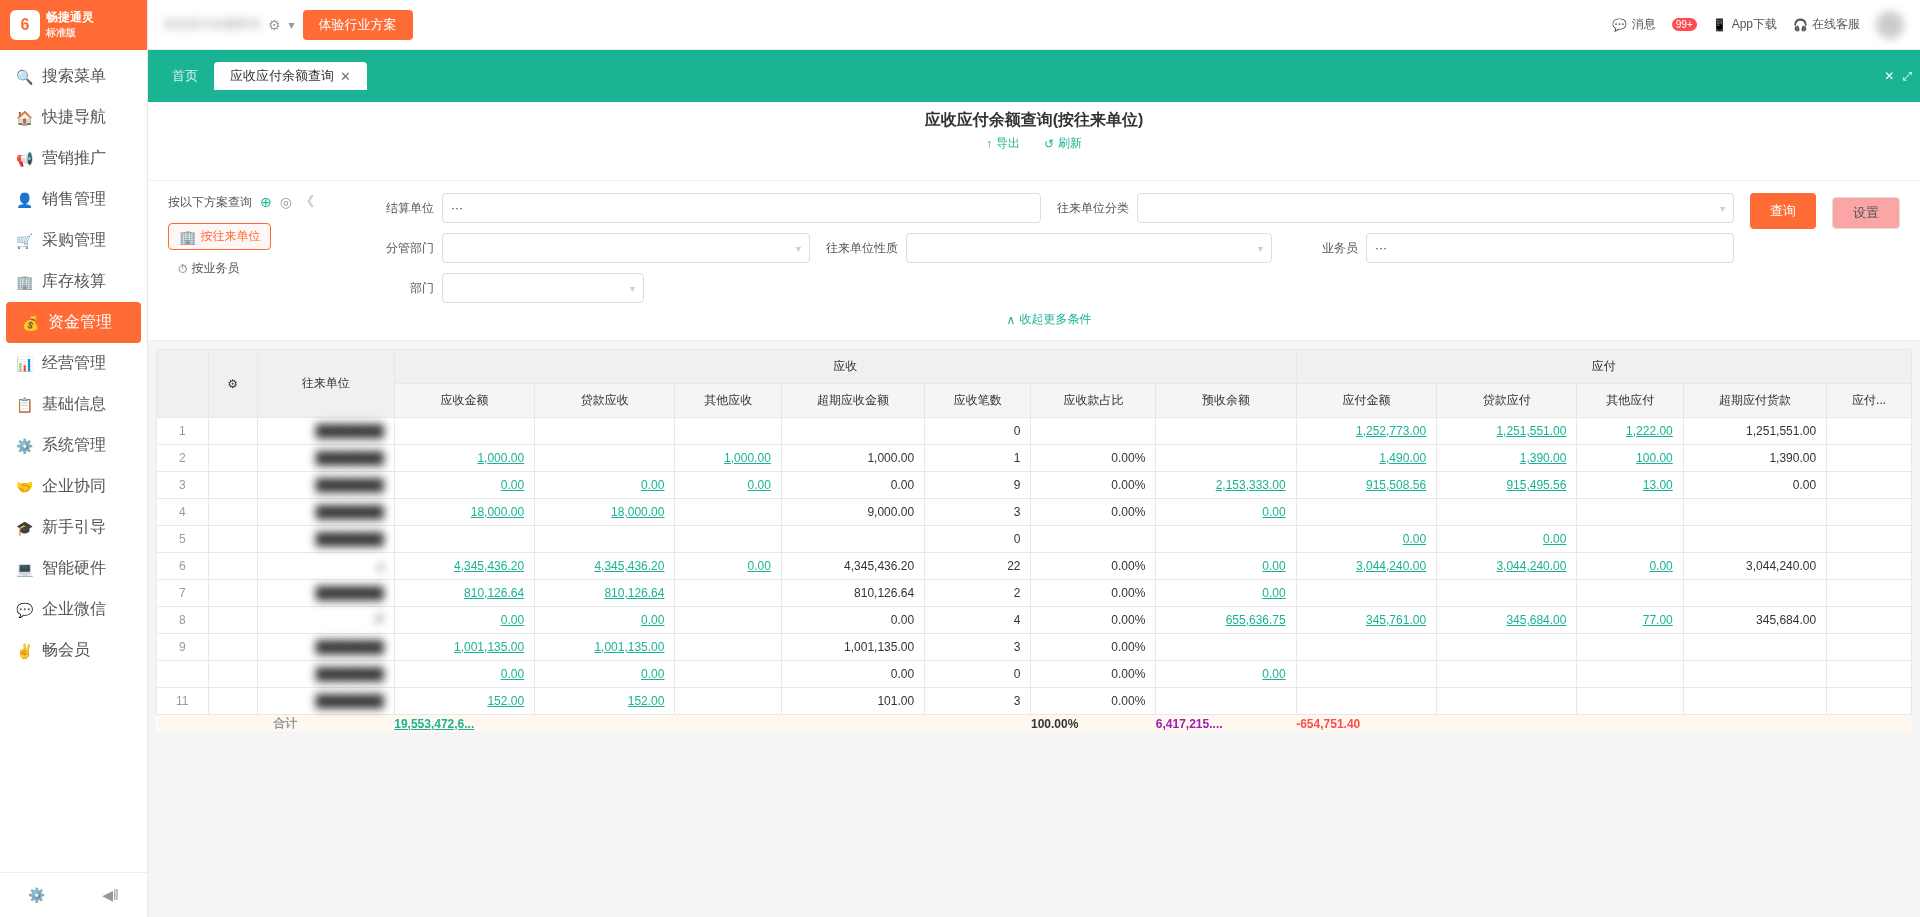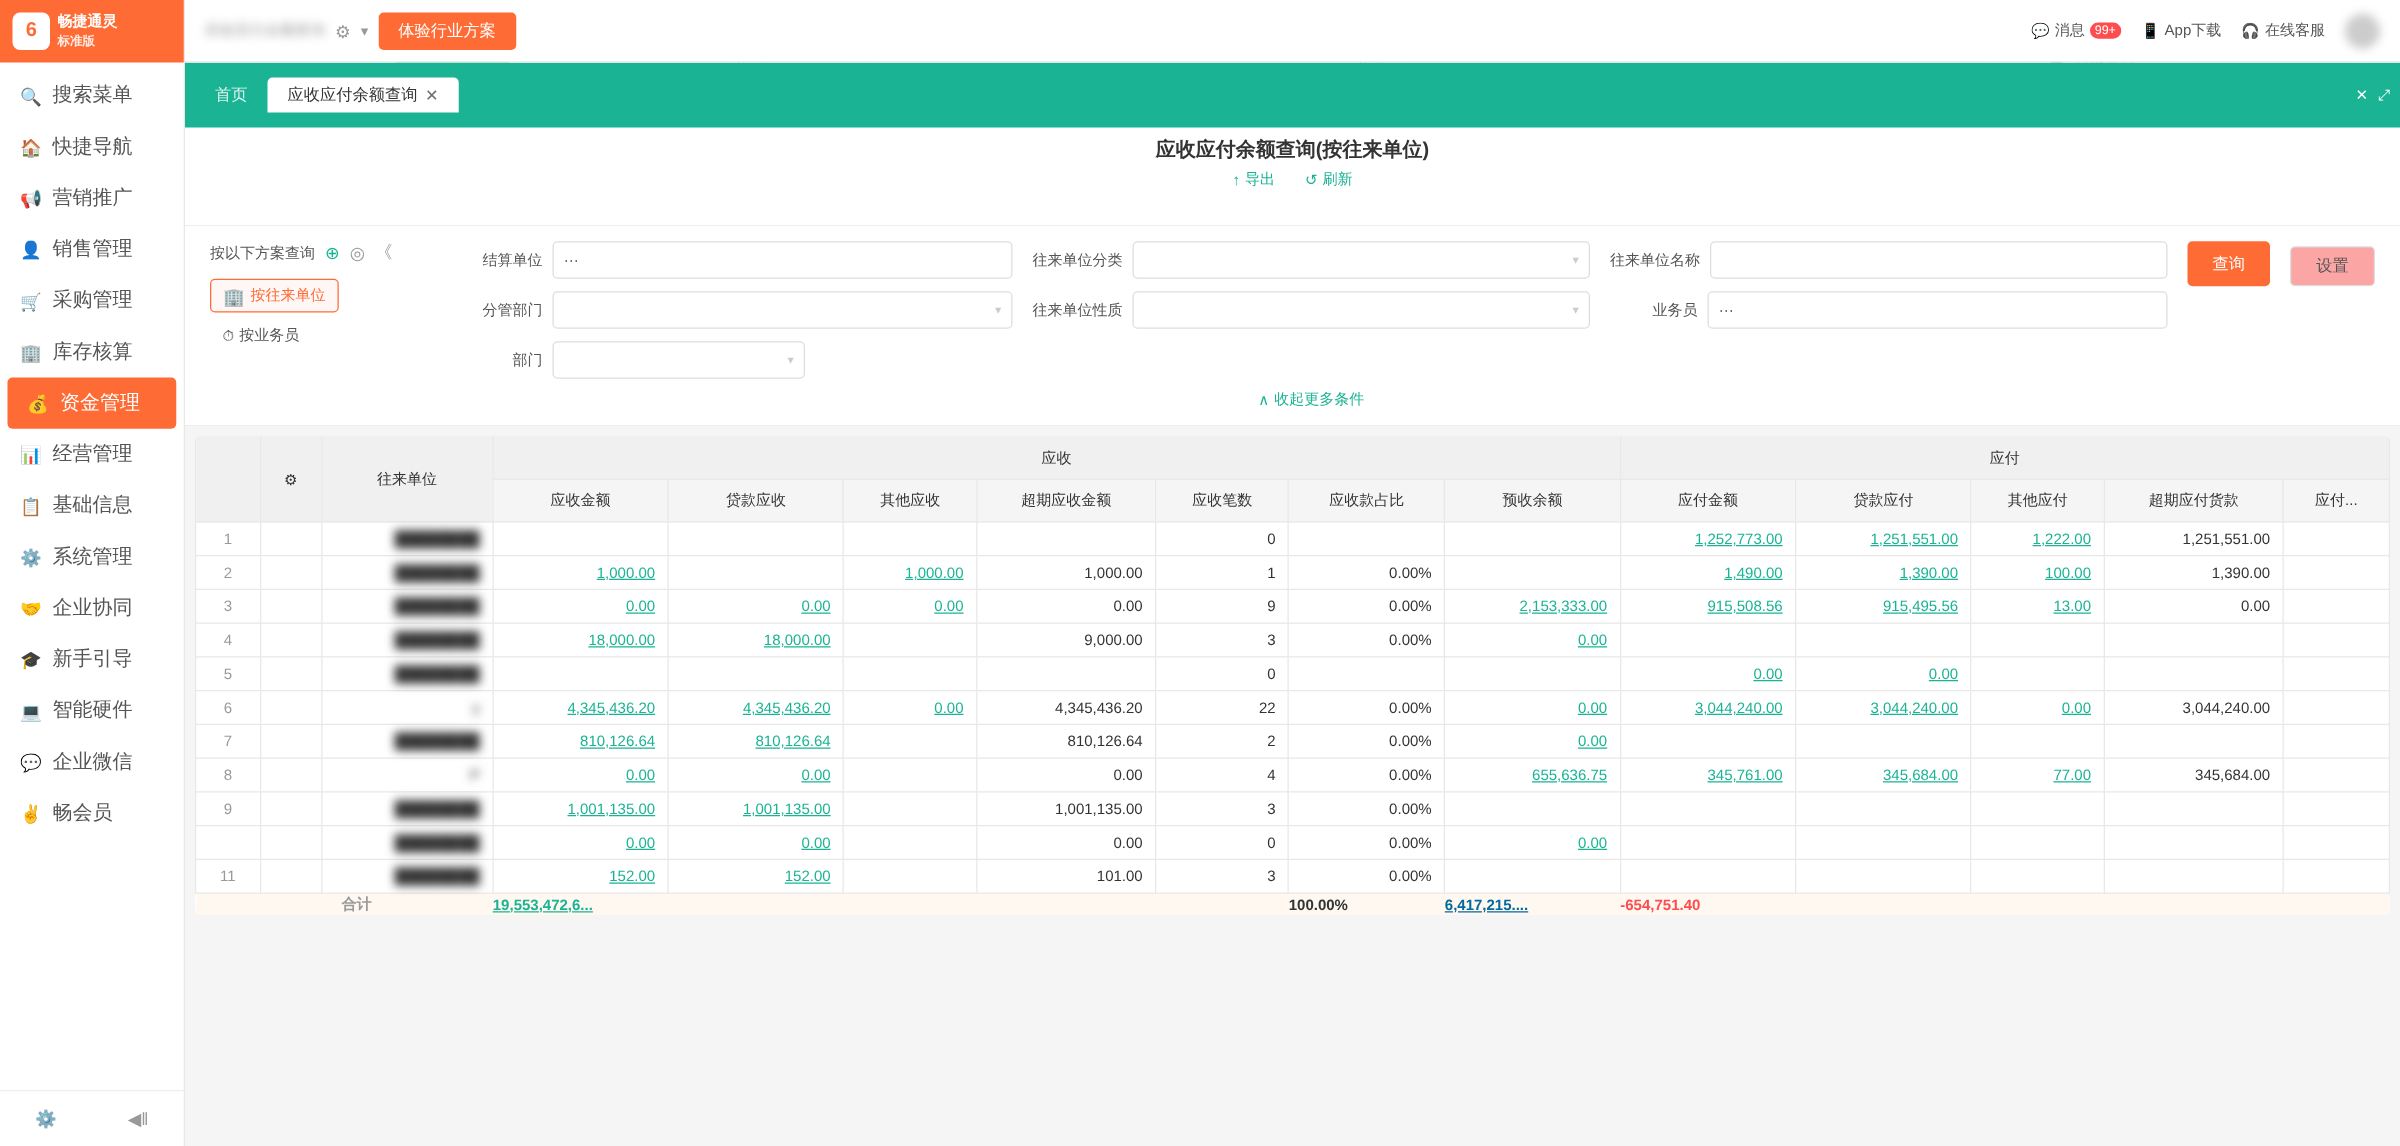--- a/index.html
+++ b/index.html
@@ -45,21 +45,21 @@
     .header-breadcrumb { color: #999; font-size: 12px; }
     .header-gear { color: #999; cursor: pointer; font-size: 14px; }
     .header-trial-btn {
       background: #ff6b35; color: #fff; border: none; border-radius: 4px;
       padding: 6px 16px; cursor: pointer; font-size: 13px;
     }
     .header-right { display: flex; align-items: center; gap: 16px; color: #555; font-size: 12px; }
     .header-right-item { display: flex; align-items: center; gap: 4px; cursor: pointer; }
     .badge {
       background: #ff4d4f; color: #fff; border-radius: 10px;
-      font-size: 10px; padding: 1px 4px; min-width: 16px; text-align: right;
+      font-size: 10px; padding: 1px 4px; min-width: 16px; text-align: right; margin-left: 12px;
     }
     .user-avatar { background: #ccc; border-radius: 50%; width: 28px; height: 28px; }
 
     
     .tab-bar {
       position: fixed; left: 148px; top: 50px; right: 0; height: 52px;
       background: #1ab394; display: flex; align-items: center; z-index: 98;
       padding: 0 8px;
     }
     .tab-item {
@@ -329,24 +329,20 @@
               <div class="filter-input">
                 <span>···</span>
               </div>
             </div>
             <div class="filter-field">
               <span class="filter-field-label">往来单位分类</span>
               <div class="filter-input filter-select">
                 <span></span>
                 <span class="arrow">▾</span>
               </div>
-            </div>
-            <div class="filter-field">
-              <span class="filter-field-label">往来单位名称</span>
-              <div class="filter-input"></div>
             </div>
           </div>
 
           <div class="filter-row">
             <div class="filter-field">
               <span class="filter-field-label">分管部门</span>
               <div class="filter-input filter-select">
                 <span></span>
                 <span class="arrow">▾</span>
               </div>
@@ -609,21 +605,21 @@
           </tbody>
         <tfoot>
           <tr style="background:#fff8f0; font-weight:bold;">
             <td colspan="3" class="row-num" style="text-align:left; padding-left:20px;">合计</td>
             <td style="color:#1ab394; text-decoration:underline; cursor:pointer;">19,553,472,6...</td>
             <td></td>
               <td></td>
               <td></td>
             <td></td>
             <td>100.00%</td>
-            <td style="color:#0369a1; text-decoration:underline; cursor:pointer;">6,417,215....</td>
+            <td style="color:#a21caf; cursor:pointer;">6,417,215....</td>
             <td style="color:#ff4d4f;">-654,751.40</td>
             <td></td>
               <td></td>
               <td></td>
               <td></td>
           </tr>
         </tfoot>
       </table>
     </div>
   </div>

